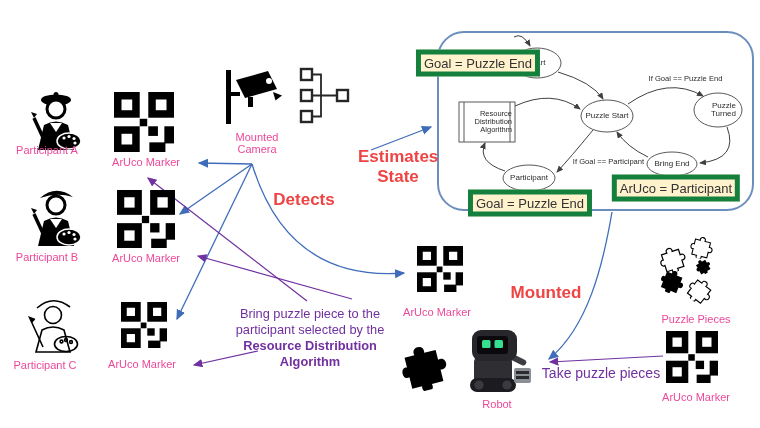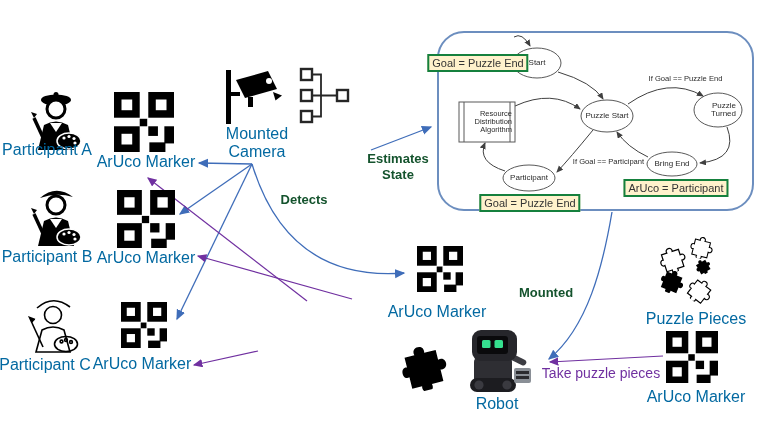--- a/index.html
+++ b/index.html
@@ -1,28 +1,28 @@
 <!DOCTYPE html>
 <html><head>
 <meta charset="utf-8">
 <style>
   html,body{margin:0;padding:0;background:#fff;}
   .stage{position:relative;width:760px;height:428px;background:#fff;overflow:hidden;
          font-family:"Liberation Sans",sans-serif;color:#1a1a1a;}
   svg.layer{position:absolute;left:0;top:0;z-index:1;}
   .abs{position:absolute;z-index:2;}
   .ctr{transform:translate(-50%,-50%);text-align:center;}
-  .lbl{font-size:16px;line-height:1.12;white-space:nowrap;color:#0369a1;}
+  .lbl{font-size:11px;line-height:1.12;white-space:nowrap;color:#ec4899;}
   .lbl.wrap{white-space:normal;}
-  .blue-txt{color:#14532d;font-size:13px;font-weight:600;line-height:1.2;white-space:nowrap;}
+  .blue-txt{color:#ef4444;font-size:17px;font-weight:600;line-height:1.2;white-space:nowrap;}
   .purple-txt{color:#7030A0;font-size:12.8px;line-height:1.24;}
   .purple-txt b{font-weight:bold;}
   .sm-text{font-size:8px;line-height:1.05;color:#2b2b2b;text-align:right;}
   .edge-lbl{font-size:7.6px;color:#2b2b2b;white-space:nowrap;padding-left:33px;}
-  .note{font-size:11px;color:#333;background:#FFF2CC;border:2px solid #15803d;
+  .note{font-size:13px;color:#333;background:#FFF2CC;border:5px solid #15803d;
         padding:1px 3px;white-space:nowrap;}
 </style>
 </head>
 <body>
 
 <div class="stage">
 
   <svg class="layer" width="760" height="428" viewBox="0 0 760 428">
     <defs>
       <marker id="ah-black" markerWidth="8" markerHeight="8" refX="6" refY="3" orient="auto">
@@ -191,20 +191,23 @@
   <div class="abs ctr lbl" style="left:146px;top:162px">ArUco Marker</div>
   <div class="abs ctr lbl" style="left:146px;top:258px">ArUco Marker</div>
   <div class="abs ctr lbl" style="left:142px;top:364px">ArUco Marker</div>
 
   <div class="abs ctr lbl wrap" style="left:257px;top:143px;width:66px">Mounted Camera</div>
 
   <div class="abs ctr blue-txt" style="left:398px;top:167px;white-space:normal;width:80px">Estimates State</div>
   <div class="abs ctr blue-txt" style="left:304px;top:200px">Detects</div>
   <div class="abs ctr blue-txt" style="left:546px;top:293px">Mounted</div>
 
+  <div class="abs purple-txt" style="left:235px;top:306px;width:150px;text-align:center">
+    <span>Bring puzzle piece to the participant selected by the </span><b>Resource Distribution Algorithm</b>
+  </div>
   <div class="abs ctr purple-txt" style="left:601px;top:374px;white-space:nowrap;font-size:14px">Take puzzle pieces</div>
 
   <div class="abs ctr lbl" style="left:437px;top:312px">ArUco Marker</div>
   <div class="abs ctr lbl" style="left:497px;top:404px">Robot</div>
   <div class="abs ctr lbl" style="left:696px;top:319px">Puzzle Pieces</div>
   <div class="abs ctr lbl" style="left:696px;top:397px">ArUco Marker</div>
 
   <div class="abs ctr sm-text" style="left:537px;top:63px">Start</div>
   <div class="abs ctr sm-text" style="left:607px;top:116px">Puzzle Start</div>
   <div class="abs ctr sm-text" style="left:718px;top:110px;width:36px">Puzzle Turned</div>

